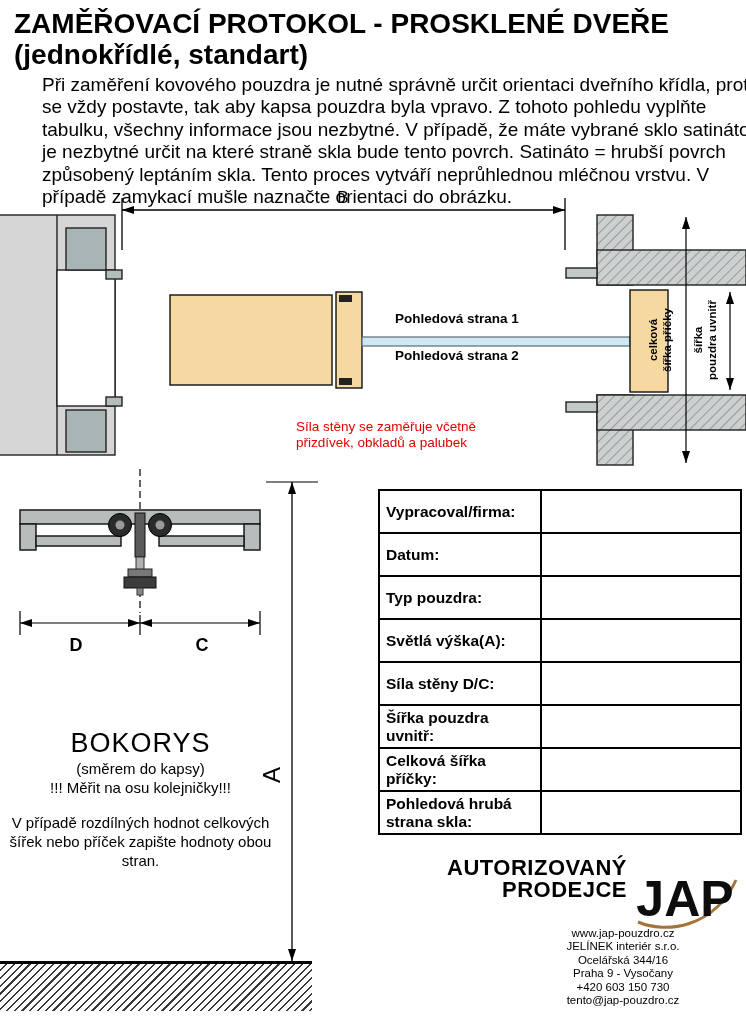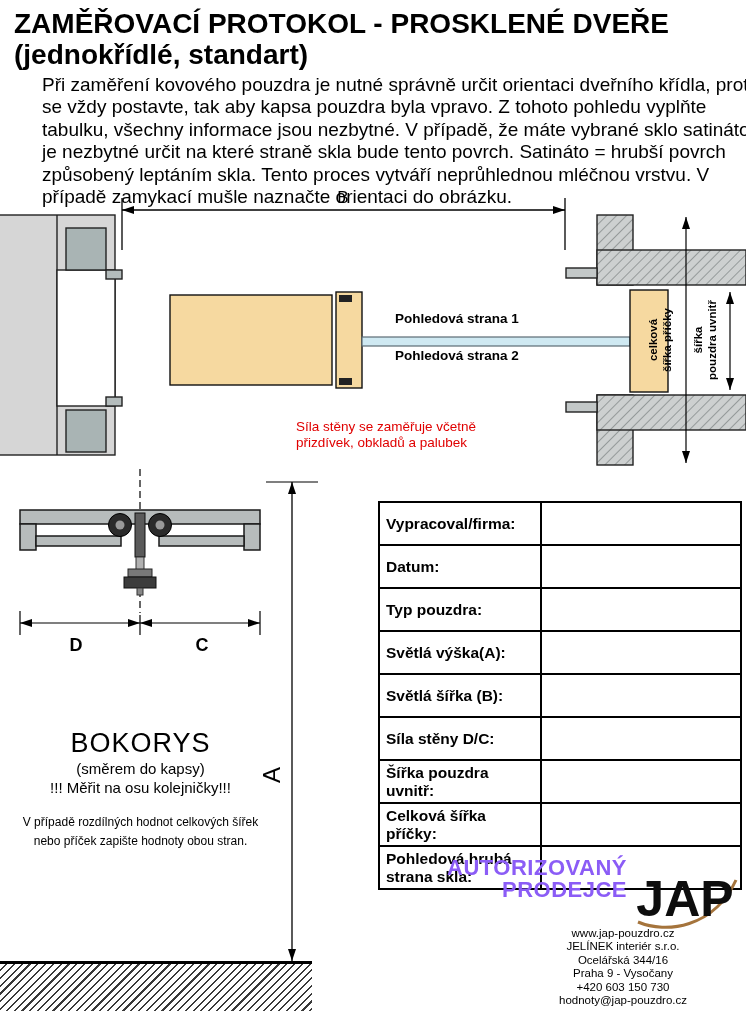--- a/index.html
+++ b/index.html
@@ -5,29 +5,29 @@
   html,body{margin:0;padding:0;background:#ffffff;}
   .page{position:relative;width:746px;height:1020px;background:#fff;overflow:hidden;
         font-family:"Liberation Sans",sans-serif;color:#000;}
   .title{position:absolute;top:8px;left:14px;width:746px;
          font-weight:bold;font-size:28px;line-height:31px;}
   .intro{position:absolute;top:74px;left:8px;width:732px;font-size:19px;line-height:22.4px;margin-left:34px;}
   .svgabs{position:absolute;}
   .bokorys-text{position:absolute;left:8px;top:727px;width:265px;text-align:center;}
   .bokorys-title{font-size:27px;letter-spacing:1px;line-height:32px;}
   .bokorys-sub{font-size:15px;line-height:19px;}
-  .bokorys-note{font-size:12px;line-height:19px;margin-top:16px;}
+  .bokorys-note{font-size:15px;line-height:19px;margin-top:16px;}
   .floor{position:absolute;left:0;top:961px;width:312px;height:47px;border-top:3px solid #000;
          background:repeating-linear-gradient(135deg,#ffffff 0 4px,#3a3a3a 4px 5.5px);}
-  .form-table{position:absolute;left:378px;top:501px;border-collapse:collapse;table-layout:fixed;}
+  .form-table{position:absolute;left:378px;top:489px;border-collapse:collapse;table-layout:fixed;}
   .form-table td{border:2px solid #000;height:39px;vertical-align:middle;}
   .form-label{width:150px;font-weight:bold;font-size:15.5px;padding:0 4px 0 6px;line-height:18px;}
   .form-value{width:196px;background:#fff;}
   .authorized{position:absolute;left:390px;top:857px;width:237px;text-align:right;
-      font-weight:bold;font-size:22px;line-height:22px;color:#8b5cf6;letter-spacing:0.5px;}
+      font-weight:bold;font-size:22px;line-height:22px;color:#000000;letter-spacing:0.5px;}
   .contact{position:absolute;right:8px;top:927px;width:230px;text-align:center;
       font-size:11.5px;line-height:13.4px;}
   svg text{font-family:"Liberation Sans",sans-serif;}
 </style>
 </head>
 <body>
 
 <div class="page">
 
   <div class="title">
@@ -172,24 +172,20 @@
     </tr>
     <tr>
       <td class="form-label">Typ pouzdra:</td>
       <td class="form-value"></td>
     </tr>
     <tr>
       <td class="form-label">Světlá výška(A):</td>
       <td class="form-value"></td>
     </tr>
     <tr>
-      <td class="form-label">Světlá šířka (B):</td>
-      <td class="form-value"></td>
-    </tr>
-    <tr>
       <td class="form-label">Síla stěny D/C:</td>
       <td class="form-value"></td>
     </tr>
     <tr>
       <td class="form-label">Šířka pouzdra uvnitř:</td>
       <td class="form-value"></td>
     </tr>
     <tr>
       <td class="form-label">Celková šířka příčky:</td>
       <td class="form-value"></td>
@@ -210,16 +206,16 @@
     <path d="M8,54 C36,66 84,60 106,12" stroke="#a5743c" stroke-width="3" fill="none"></path>
     <text x="55" y="48" text-anchor="middle" font-size="50" font-weight="bold" fill="#0d0d0d">JAP</text>
   </svg>
 
   <div class="contact">
     <div>www.jap-pouzdro.cz</div>
     <div>JELÍNEK interiér s.r.o.</div>
     <div>Ocelářská 344/16</div>
     <div>Praha 9 - Vysočany</div>
     <div>+420 603 150 730</div>
-    <div>hodnoty@jap-pouzdro.cz</div>
+    <div>tento@jap-pouzdro.cz</div>
   </div>
 
 </div>
 
 </body></html>

